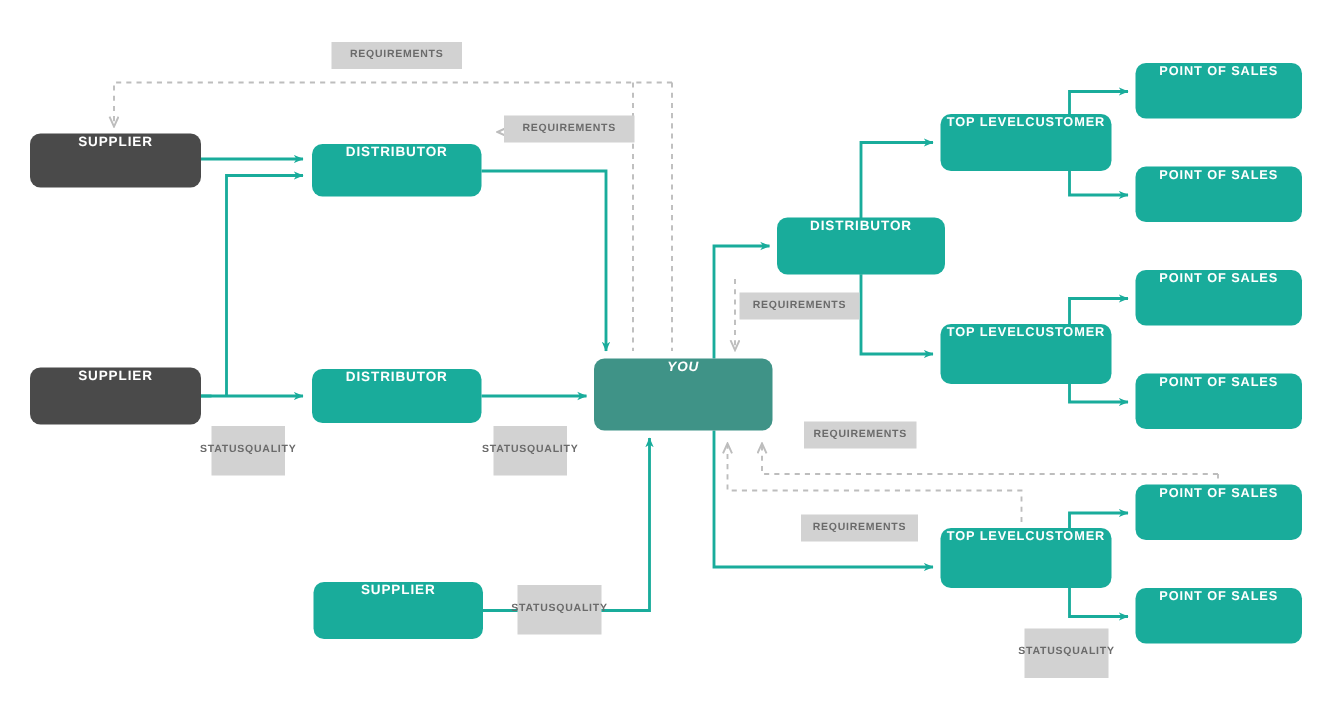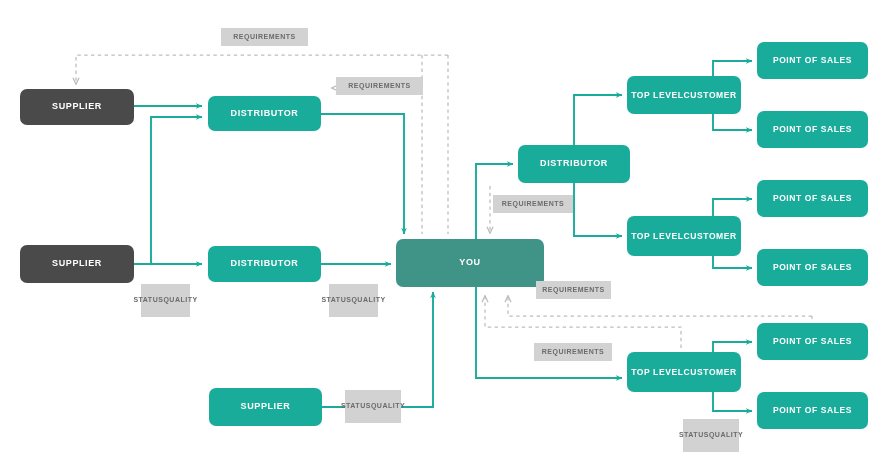--- a/index.html
+++ b/index.html
@@ -1,19 +1,19 @@
 <!DOCTYPE html>
 <html><head>
 <meta charset="utf-8">
 <style>
   html,body{margin:0;padding:0;background:#ffffff;}
   body{font-family:"Liberation Sans", sans-serif;}
   #canvas{position:relative;width:888px;height:468px;background:#ffffff;overflow:hidden;}
   #wires{position:absolute;left:0;top:0;width:888px;height:468px;}
-  .node{position:absolute;display:flex;align-items:center;justify-content:center;
+  .node{position:absolute;display:flex;align-items:flex-start;justify-content:center;
         border-radius:7px;color:#ffffff;font-weight:bold;letter-spacing:.6px;
         text-align:center;line-height:1.25;box-sizing:border-box;}
   .node.dark{background:#4a4a4a;}
   .node.teal{background:#19ac9b;}
   .node.you{background:#3f9387;}
   .tag{position:absolute;display:flex;align-items:center;justify-content:center;
        background:#d2d2d2;color:#6b6b6b;font-weight:bold;letter-spacing:.5px;
        text-align:center;line-height:1.25;box-sizing:border-box;}
 </style>
 </head>
@@ -100,21 +100,21 @@
       </div>
       <div class="node teal" style="left: 209px; top: 388px; width: 113px; height: 38px; font-size: 9px;">
         <span>SUPPLIER</span>
       </div>
       <div class="node teal" style="left: 208px; top: 96px; width: 113px; height: 35px; font-size: 9px;">
         <span>DISTRIBUTOR</span>
       </div>
       <div class="node teal" style="left: 208px; top: 246px; width: 113px; height: 36px; font-size: 9px;">
         <span>DISTRIBUTOR</span>
       </div>
-      <div class="node you" style="left: 396px; top: 239px; width: 148px; height: 48px; font-size: 9px;">
+      <div class="node you" style="left: 396px; top: 239px; width: 119px; height: 48px; font-size: 9px; font-style: italic;">
         <span>YOU</span>
       </div>
       <div class="node teal" style="left: 518px; top: 145px; width: 112px; height: 38px; font-size: 9px;">
         <span>DISTRIBUTOR</span>
       </div>
       <div class="node teal" style="left: 627px; top: 76px; width: 114px; height: 38px; font-size: 8.5px;">
         <span>TOP LEVEL</span>
         <br>
         <span>CUSTOMER</span>
       </div>

